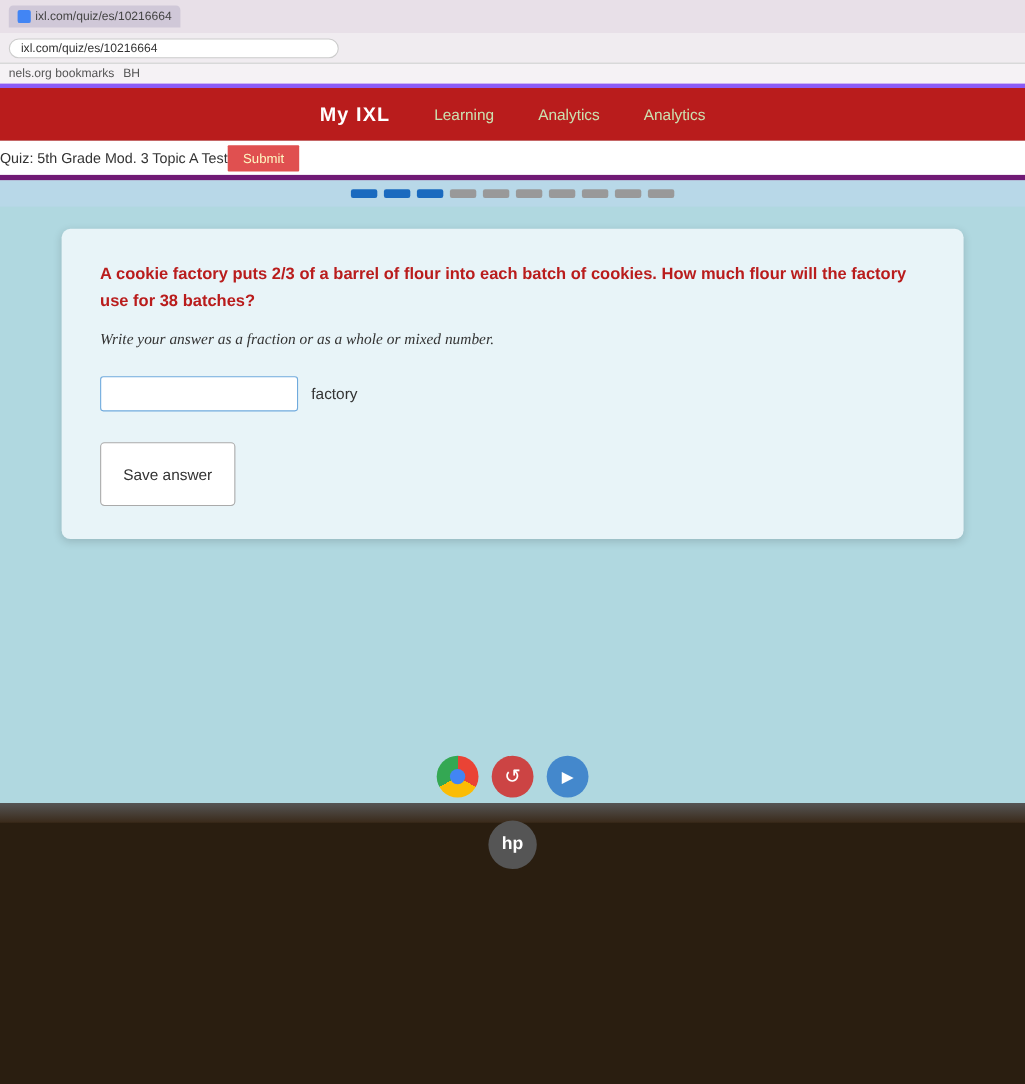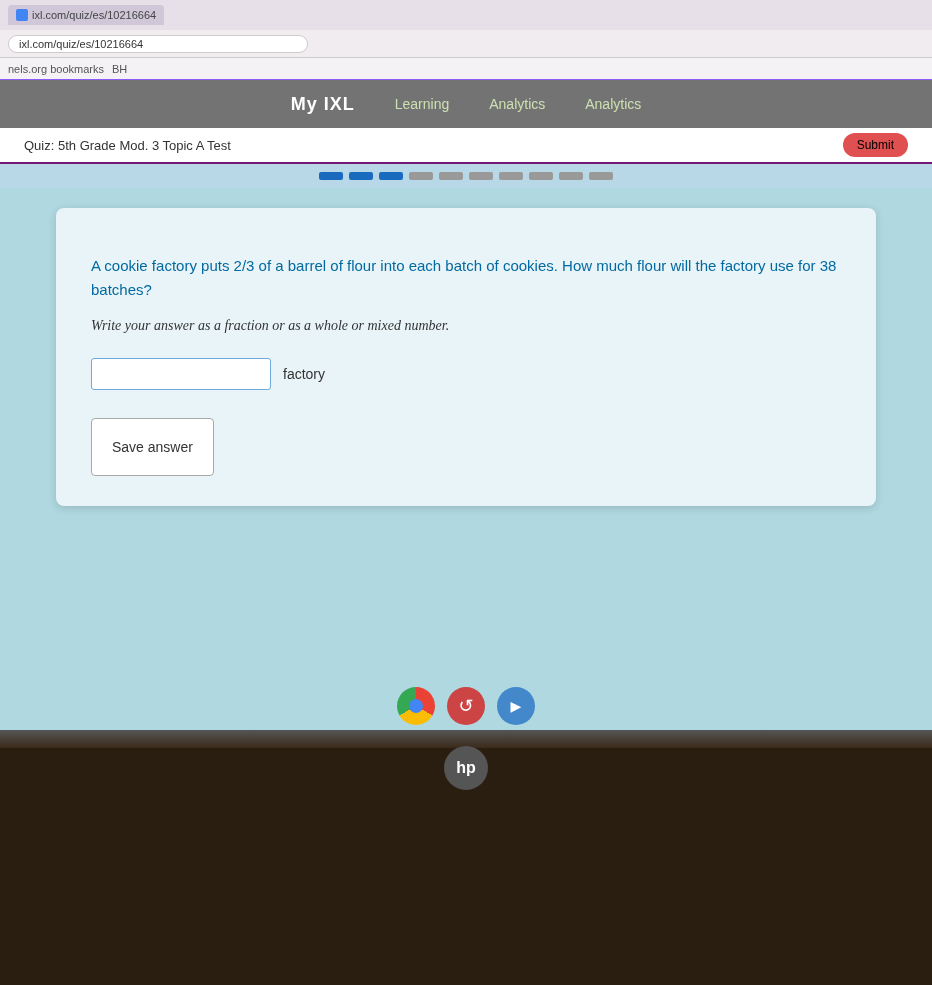--- a/index.html
+++ b/index.html
@@ -77,26 +77,26 @@
 
     .bookmarks-bar {
       background: #f5f2f5;
       height: 22px;
       display: flex;
       align-items: center;
       padding: 0 8px;
       font-size: 11px;
       color: #555;
       gap: 8px;
-      border-bottom: 1px solid #8b5cf6;
+      border-bottom: 4px solid #8b5cf6;
     }
 
     
     .ixl-nav {
-      background: #737373;
+      background: #b91c1c;
       height: 48px;
       display: flex;
       align-items: center;
       justify-content: center;
       gap: 40px;
     }
 
     .ixl-nav-brand {
       color: white;
       font-size: 18px;
@@ -111,37 +111,36 @@
       cursor: pointer;
       text-align: center;
     }
 
     
     .quiz-header {
       background: white;
       height: 36px;
       display: flex;
       align-items: center;
-      justify-content: space-between;
-      padding: 0 24px;
-      border-bottom: 2px solid #701a75;
+      padding: 0 0;
+      border-bottom: 5px solid #701a75;
     }
 
     .quiz-title {
       font-size: 13px;
       color: #333;
       font-weight: normal;
     }
 
     .submit-btn {
       background: #e05050;
-      color: #000000;
+      color: #fef9c3;
       border: none;
       padding: 5px 14px;
-      border-radius: 12px;
+      border-radius: 1px;
       font-size: 12px;
       cursor: pointer;
     }
 
     
     .progress-bar {
       background: #b8d8e8;
       padding: 8px 0;
       display: flex;
       justify-content: center;
@@ -173,25 +172,24 @@
       background: #e8f4f8;
       border-radius: 8px;
       padding: 30px 35px;
       max-width: 820px;
       width: 100%;
       box-shadow: 0 2px 8px rgba(0,0,0,0.15);
     }
 
     .question-text {
       font-size: 15px;
-      color: #0369a1;
+      color: #b91c1c;
       line-height: 1.6;
       margin-bottom: 16px;
-      font-weight: normal;
-      margin-top: 16px;
+      font-weight: bold;
     }
 
     .question-instruction {
       font-size: 14px;
       color: #333;
       font-style: italic;
       margin-bottom: 24px;
       font-family: Liberation Serif, serif;
     }
 

